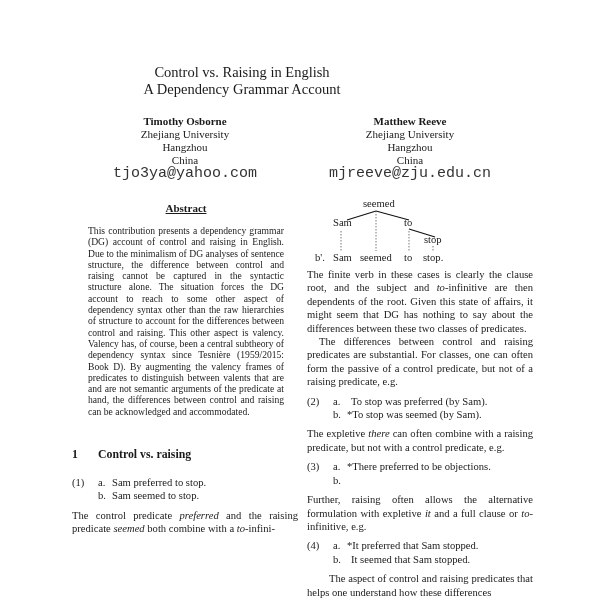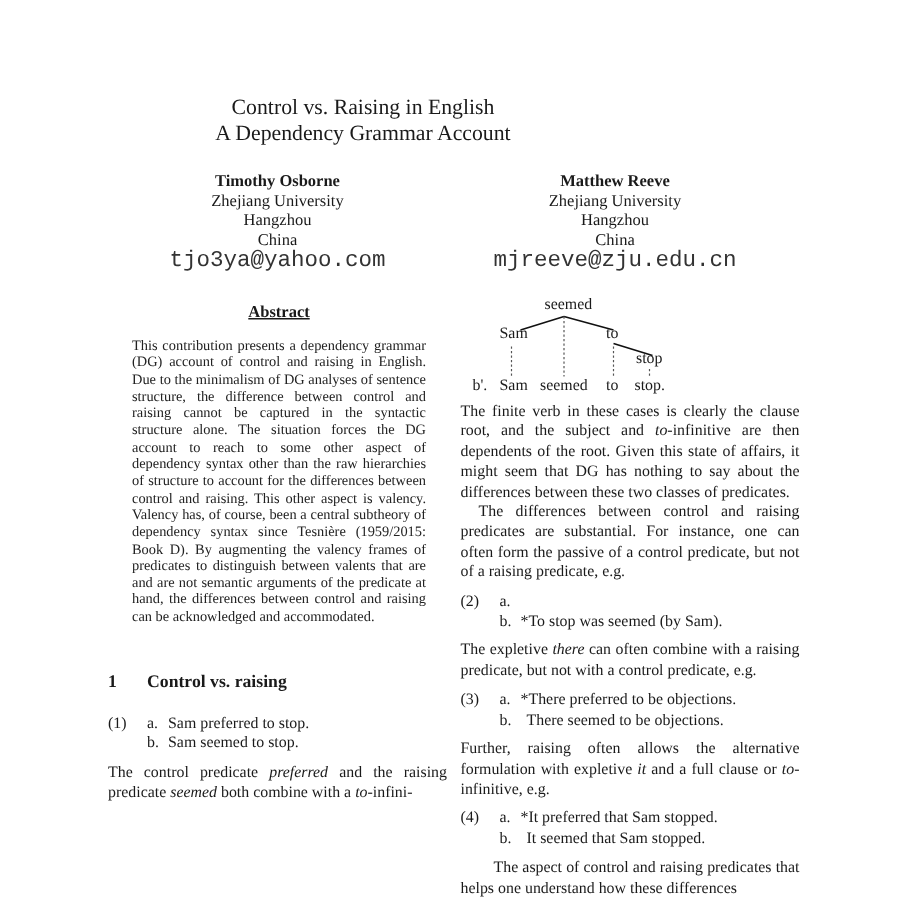--- a/index.html
+++ b/index.html
@@ -86,43 +86,43 @@
   <span style="left:109px; top:36px;">stop</span>
   <span style="left:0px; top:54px;">b'.</span>
   <span style="left:18px; top:54px;">Sam</span>
   <span style="left:45px; top:54px;">seemed</span>
   <span style="left:89px; top:54px;">to</span>
   <span style="left:108px; top:54px;">stop.</span>
 </div>
 
 <div class="abs col" style="left:307px; top:268px;">
   <p><span>The finite verb in these cases is clearly the clause root, and the subject and </span><em>to</em><span>-infinitive are then dependents of the root. Given this state of affairs, it might seem that DG has nothing to say about the differences between these two classes of predicates.</span></p>
-  <p class="indent">The differences between control and raising predicates are substantial. For instance, one can often form the passive of a control predicate, but not of a raising predicate, e.g.</p>
+  <p class="indent">The differences between control and raising predicates are substantial. For classes, one can often form the passive of a control predicate, but not of a raising predicate, e.g.</p>
   <div class="ex" style="margin-top:6px;">
     <div class="ex-row">
       <span class="ex-num">(2)</span>
       <span class="ex-lab-wide">a.</span>
+      <span>To stop was preferred (by Sam).</span>
     </div>
     <div class="ex-row">
       <span class="ex-num"></span>
       <span class="ex-lab">b.</span>
       <span>*To stop was seemed (by Sam).</span>
     </div>
   </div>
   <p style="margin-top:6px;"><span>The expletive </span><em>there</em><span> can often combine with a raising predicate, but not with a control predicate, e.g.</span></p>
   <div class="ex" style="margin-top:6px;">
     <div class="ex-row">
       <span class="ex-num">(3)</span>
       <span class="ex-lab">a.</span>
       <span>*There preferred to be objections.</span>
     </div>
     <div class="ex-row">
       <span class="ex-num"></span>
       <span class="ex-lab-wide">b.</span>
-      <span>There seemed to be objections.</span>
     </div>
   </div>
   <p style="margin-top:6px;"><span>Further, raising often allows the alternative formulation with expletive </span><em>it</em><span> and a full clause or </span><em>to</em><span>-infinitive, e.g.</span></p>
   <div class="ex" style="margin-top:6px;">
     <div class="ex-row">
       <span class="ex-num">(4)</span>
       <span class="ex-lab">a.</span>
       <span>*It preferred that Sam stopped.</span>
     </div>
     <div class="ex-row">

